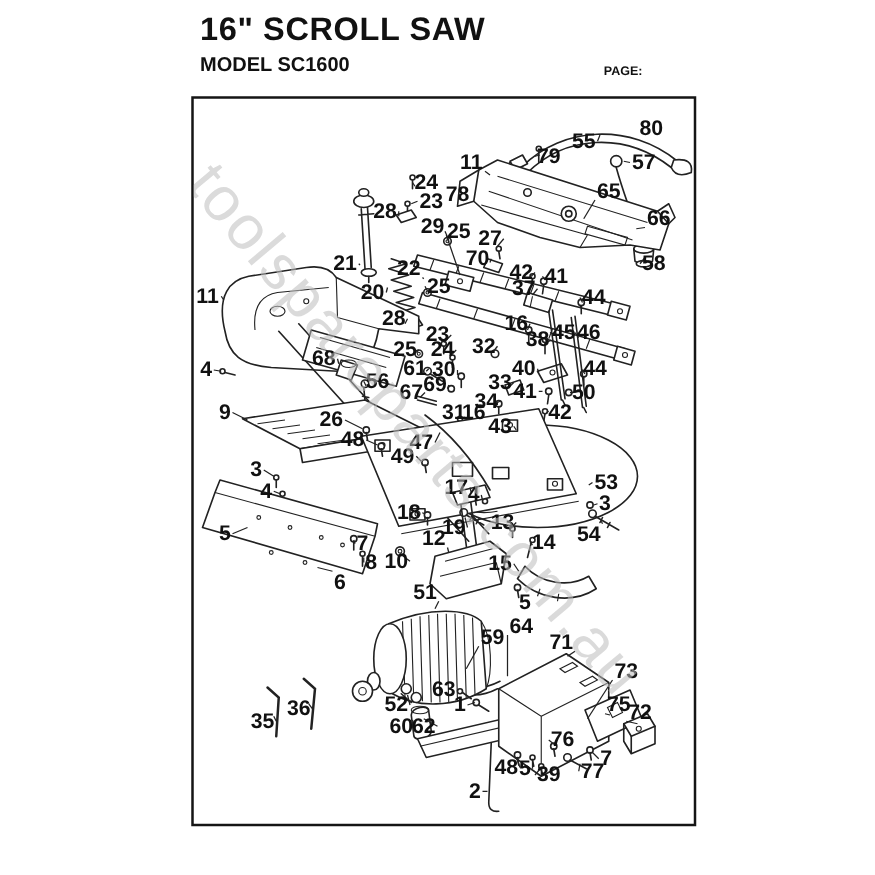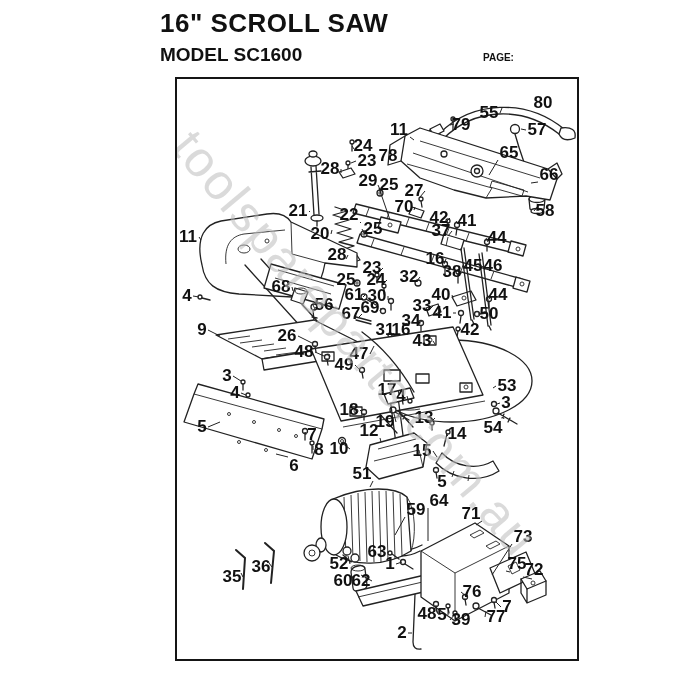--- a/index.html
+++ b/index.html
@@ -1,22 +1,22 @@
 <!DOCTYPE html>
 <html><head>
 <meta charset="utf-8">
 <style>
   html,body{margin:0;padding:0;background:#fff;}
   #page{position:relative;width:700px;height:700px;background:#fff;overflow:hidden;
         font-family:"Liberation Sans",sans-serif;color:#111;}
   .title{position:absolute;left:160px;top:8px;font-size:26px;font-weight:bold;letter-spacing:.5px;}
-  .model{position:absolute;left:160px;top:44px;font-size:19px;font-weight:bold;}
+  .model{position:absolute;left:160px;top:44px;font-size:16px;font-weight:bold;}
   .pagelbl{position:absolute;left:483px;top:52px;font-size:10px;font-weight:bold;text-align:right;}
   #diagram-box{position:absolute;left:153px;top:77px;width:404px;height:584px;
-               border:2px solid #151515;box-sizing:border-box;overflow:hidden;background:#fff;margin-left:22px;}
+               border:2px solid #151515;box-sizing:border-box;overflow:hidden;background:#fff;}
   #art{position:absolute;left:0;top:0;}
   .wm{position:absolute;left:28px;top:40px;transform:rotate(50deg);transform-origin:0 0;
       font-size:50px;letter-spacing:2px;color:#bdbdbd;opacity:.55;white-space:nowrap;
       pointer-events:none;font-family:"Liberation Sans",sans-serif;}
   .ln{fill:none;stroke:#222;stroke-width:1.3;stroke-linejoin:round;stroke-linecap:round;}
   .fw{fill:#fff;stroke:#222;stroke-width:1.3;stroke-linejoin:round;}
   .thin{fill:none;stroke:#222;stroke-width:.9;}
   .thick{fill:none;stroke:#222;stroke-width:2;stroke-linecap:round;}
   .callout{font-family:"Liberation Sans",sans-serif;font-weight:bold;font-size:17px;
            fill:#111;text-anchor:middle;}

